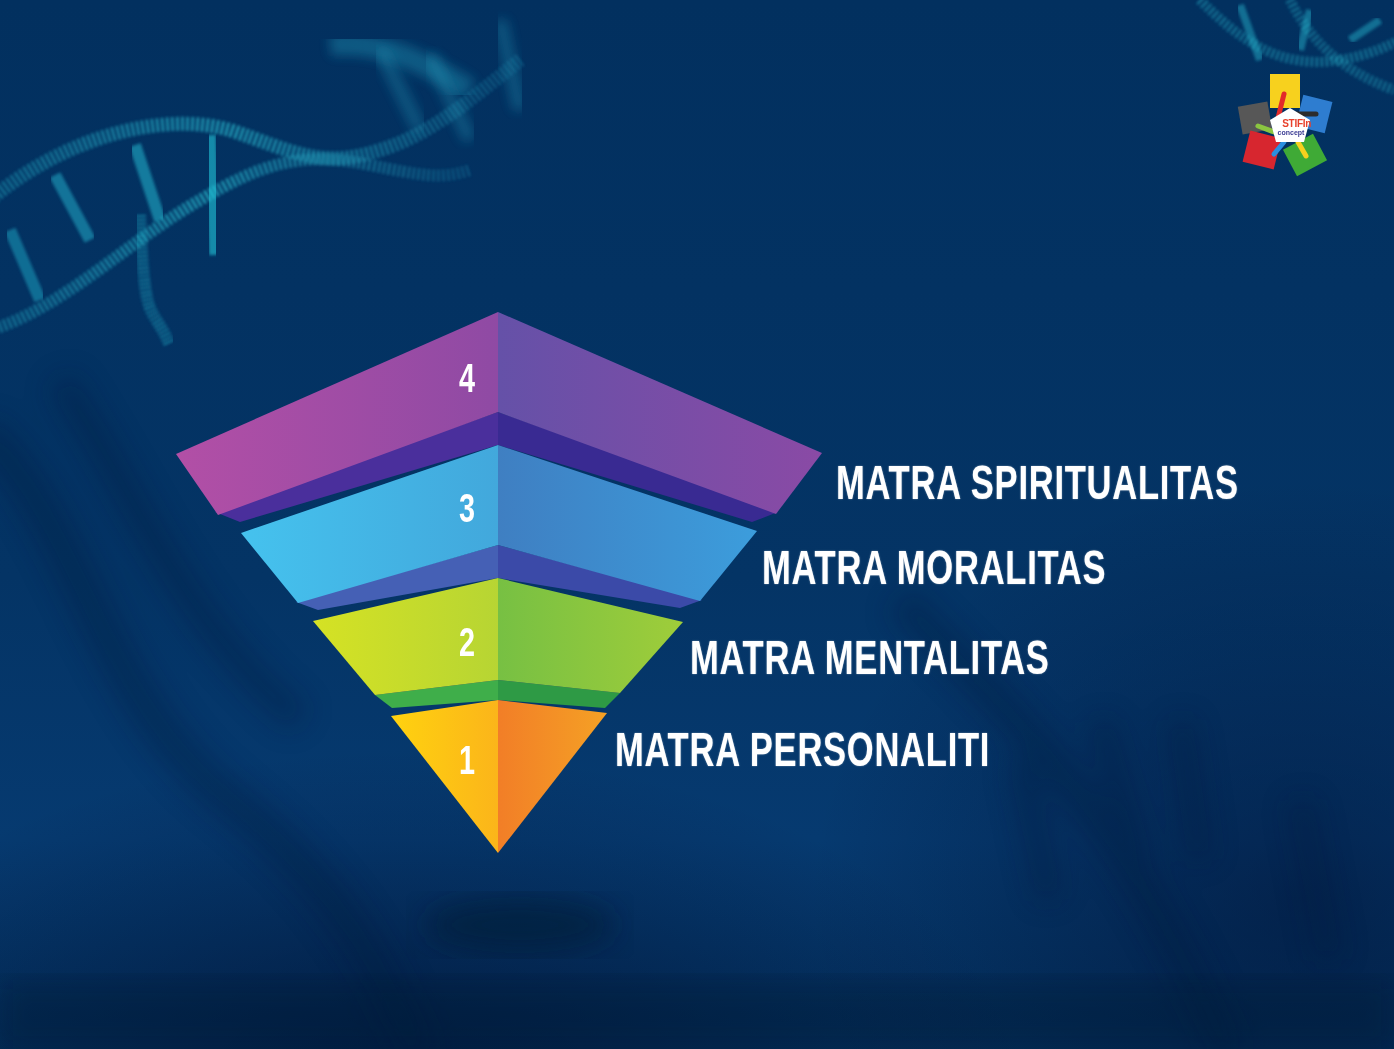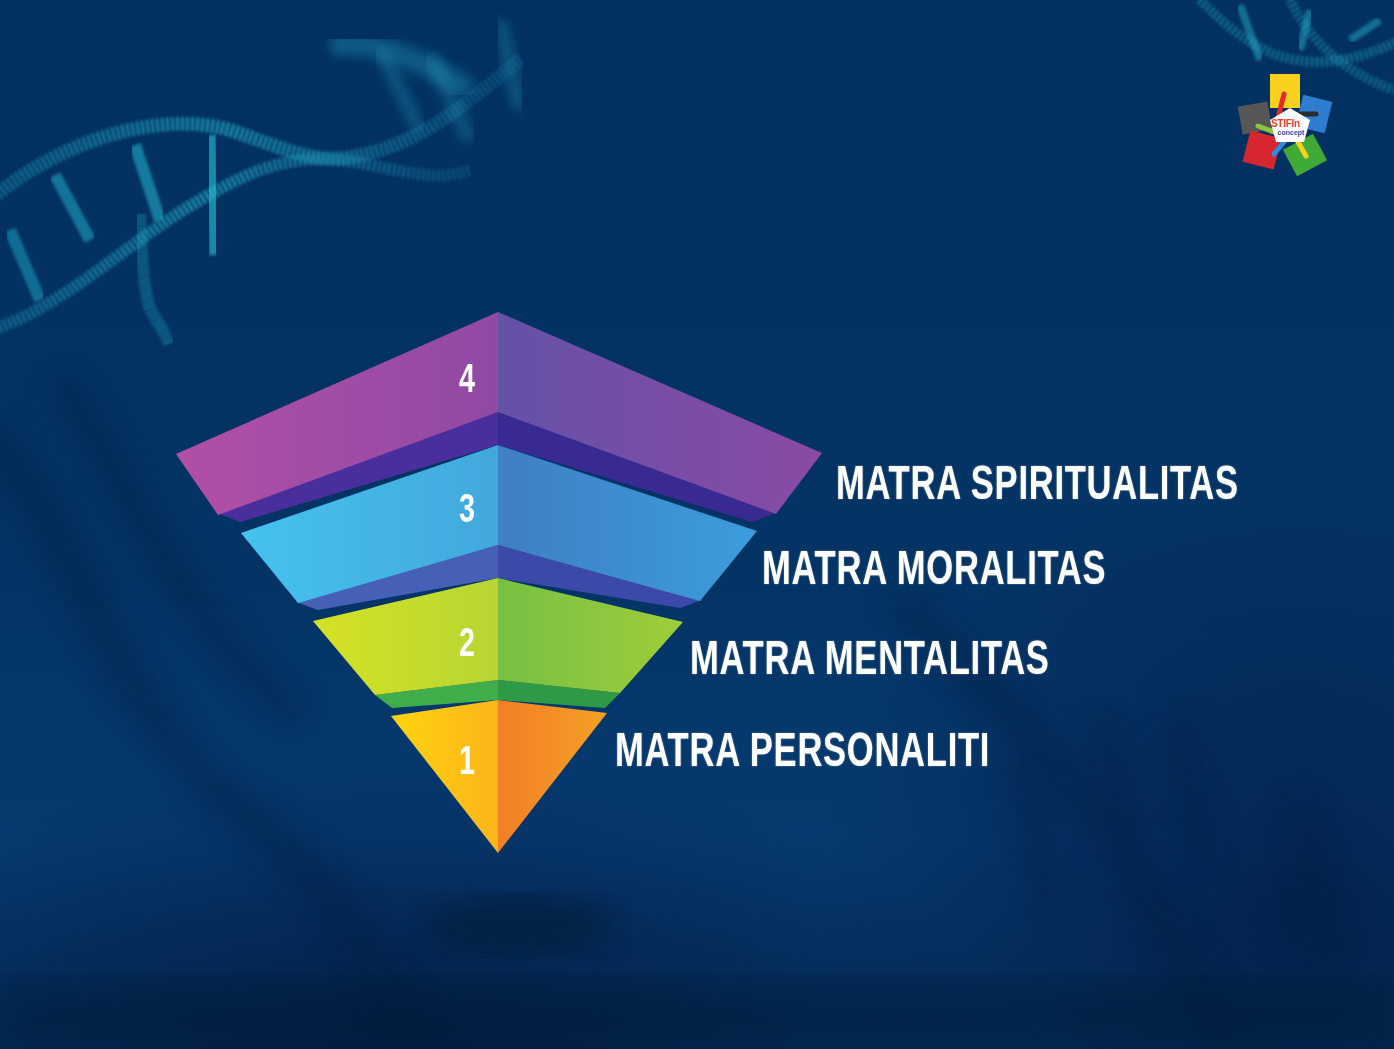--- a/index.html
+++ b/index.html
@@ -96,21 +96,21 @@
       <rect x="6" y="32" width="30" height="28" fill="#575757" transform="rotate(-10 21 46)"></rect>
       <rect x="12" y="62" width="32" height="32" fill="#d7262f" transform="rotate(14 28 78)"></rect>
       <rect x="54" y="68" width="34" height="30" fill="#3faa36" transform="rotate(-28 71 83)"></rect>
       <line x1="50" y1="22" x2="44" y2="46" stroke="#e22a2a" stroke-width="5" stroke-linecap="round"></line>
       <line x1="60" y1="42" x2="82" y2="42" stroke="#2c2c2c" stroke-width="5" stroke-linecap="round"></line>
       <line x1="24" y1="54" x2="40" y2="60" stroke="#8bc540" stroke-width="5" stroke-linecap="round"></line>
       <line x1="40" y1="82" x2="50" y2="70" stroke="#2a8fe0" stroke-width="5" stroke-linecap="round"></line>
       <line x1="64" y1="70" x2="72" y2="84" stroke="#f7d11e" stroke-width="5" stroke-linecap="round"></line>
       <polygon points="56,36 76,48 70,70 42,70 36,48" fill="#ffffff"></polygon>
     </svg>
-    <div style="position:absolute;left:37px;top:46px;width:40px;text-align:left;font:bold 10px 'Liberation Sans',sans-serif;color:#e8412c;letter-spacing:-0.3px;">STIFIn</div>
+    <div style="position:absolute;left:37px;top:46px;width:40px;text-align:right;font:bold 10px 'Liberation Sans',sans-serif;color:#e8412c;letter-spacing:-0.3px;">STIFIn</div>
     <div style="position:absolute;left:37px;top:57px;width:40px;text-align:center;font:bold 7px 'Liberation Sans',sans-serif;color:#3b3b93;">concept</div>
   </div>
 
   <svg class="bg" width="1394" height="1049" viewBox="0 0 1394 1049">
     <defs>
       <linearGradient id="g4L" x1="0" y1="0" x2="1" y2="0">
           <stop offset="0" stop-color="#b24fa6"></stop>
           <stop offset="1" stop-color="#8f4aa4"></stop>
         </linearGradient>
       <linearGradient id="g4R" x1="0" y1="0" x2="1" y2="0">

